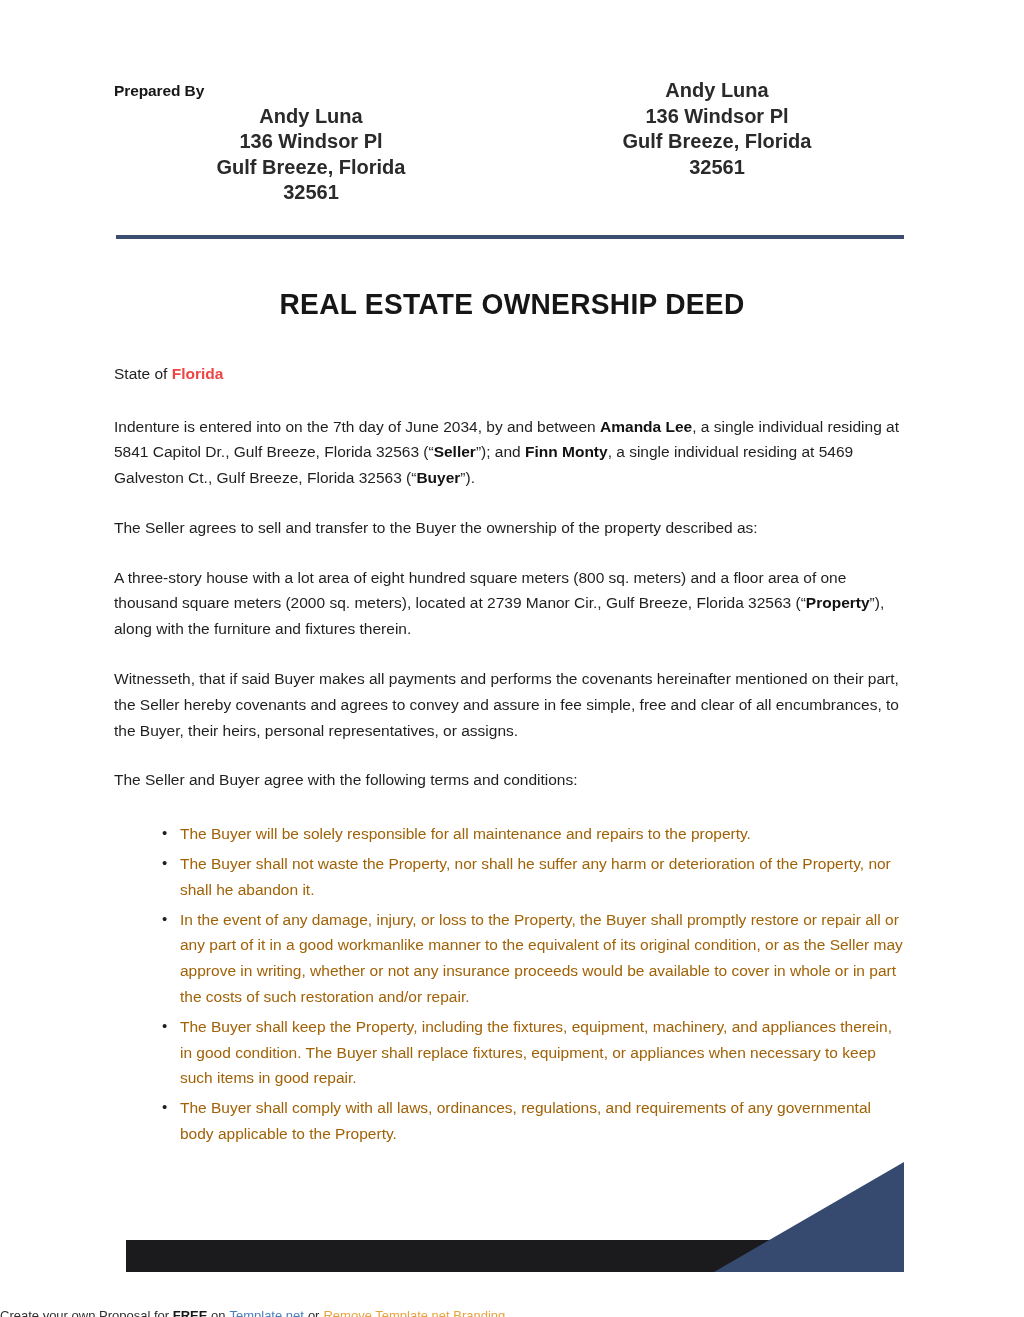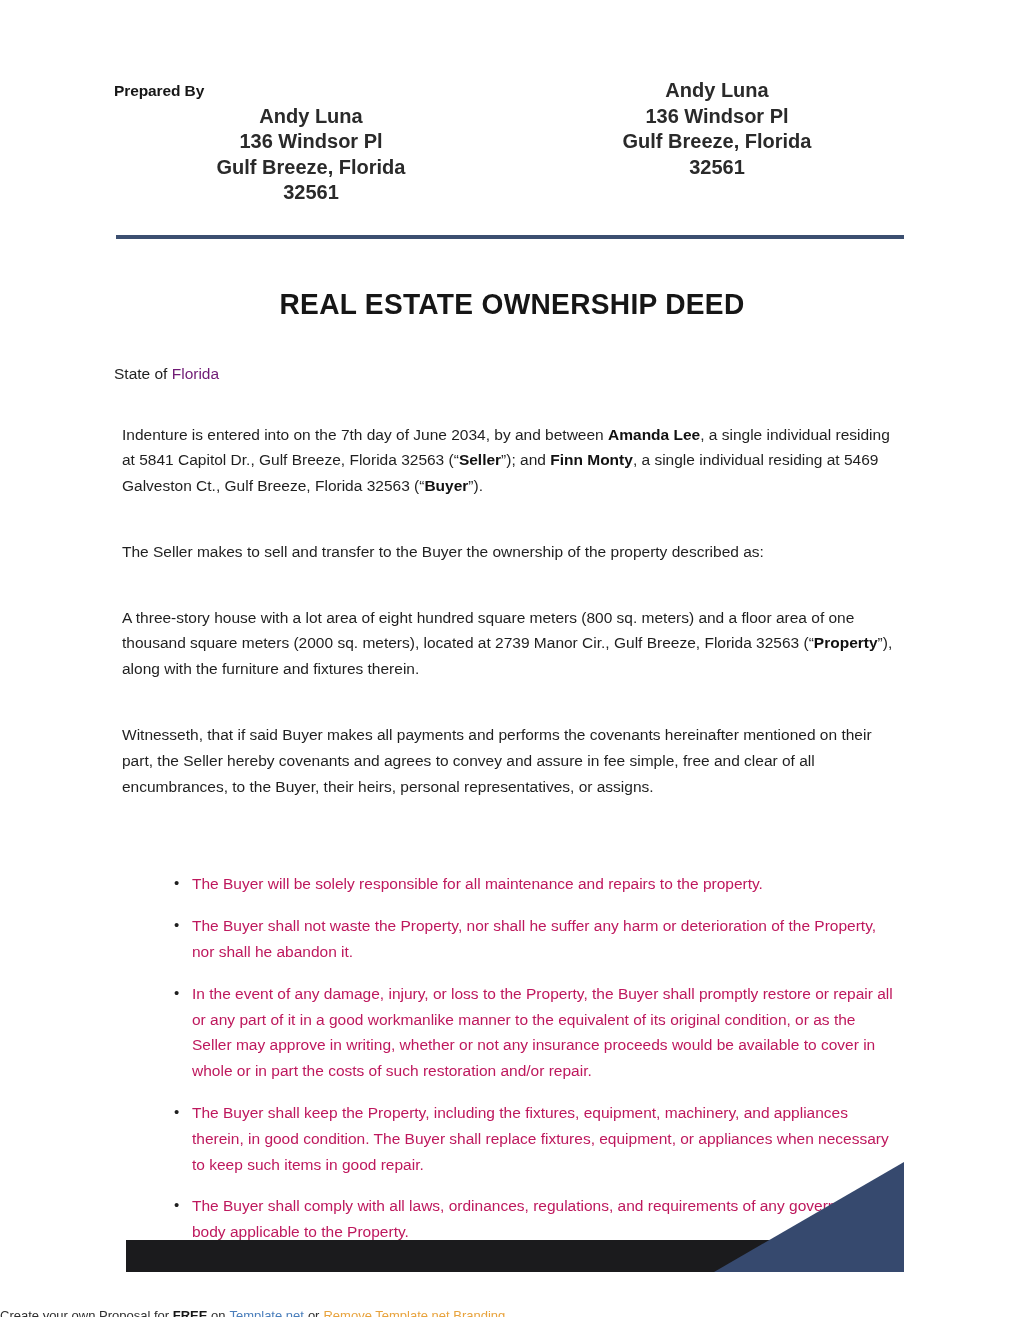--- a/index.html
+++ b/index.html
@@ -86,46 +86,46 @@
     left: 114px;
     top: 345px;
     width: 797px;
   }
 
   .meta-line {
     font-size: 15.5px;
     line-height: 25.5px;
     color: #1f1f1f;
   }
-  .meta-line b { font-weight: normal; color: #701a75; }
+  .meta-line b { font-weight: bold; color: #ef4444; }
 
   p.para {
-    margin: 8px;
+    margin: 0;
     font-size: 15.5px;
     line-height: 25.8px;
     color: #1f1f1f;
     text-align: left;
   }
   p.para b { font-weight: bold; color: #111111; }
 
   .gap-lg { height: 27px; }
   .gap-md { height: 24px; }
 
   ul.terms {
     margin: 0;
     padding: 0 0 0 44px;
     list-style: none;
   }
   ul.terms li {
     position: relative;
     font-size: 15.5px;
     line-height: 25.8px;
-    color: #be185d;
+    color: #a16207;
     padding-left: 18px;
-    margin: 16px;
+    margin: 4px;
   }
   ul.terms li::before {
     content: "•";
     position: absolute;
     left: 0;
     top: -1px;
     font-size: 15px;
     color: #1f1f1f;
   }
 
@@ -208,32 +208,33 @@
   <div class="body-wrap">
 
     <div class="meta-line"><span>State of </span><b>Florida</b></div>
 
     <div class="gap-lg"></div>
 
     <p class="para"><span>Indenture is entered into on the 7th day of June 2034, by and between </span><b>Amanda Lee</b><span>, a single individual residing at 5841 Capitol Dr., Gulf Breeze, Florida 32563 (“</span><b>Seller</b><span>”); and </span><b>Finn Monty</b><span>, a single individual residing at 5469 Galveston Ct., Gulf Breeze, Florida 32563 (“</span><b>Buyer</b><span>”).</span></p>
 
     <div class="gap-md"></div>
 
-    <p class="para">The Seller makes to sell and transfer to the Buyer the ownership of the property described as:</p>
+    <p class="para">The Seller agrees to sell and transfer to the Buyer the ownership of the property described as:</p>
 
     <div class="gap-md"></div>
 
     <p class="para"><span>A three-story house with a lot area of eight hundred square meters (800 sq. meters) and a floor area of one thousand square meters (2000 sq. meters), located at 2739 Manor Cir., Gulf Breeze, Florida 32563 (“</span><b>Property</b><span>”), along with the furniture and fixtures therein.</span></p>
 
     <div class="gap-md"></div>
 
     <p class="para">Witnesseth, that if said Buyer makes all payments and performs the covenants hereinafter mentioned on their part, the Seller hereby covenants and agrees to convey and assure in fee simple, free and clear of all encumbrances, to the Buyer, their heirs, personal representatives, or assigns.</p>
 
     <div class="gap-md"></div>
 
+    <p class="para">The Seller and Buyer agree with the following terms and conditions:</p>
 
     <div class="gap-md"></div>
 
     <ul class="terms">
       <li>The Buyer will be solely responsible for all maintenance and repairs to the property.</li>
       <li>The Buyer shall not waste the Property, nor shall he suffer any harm or deterioration of the Property, nor shall he abandon it.</li>
       <li>In the event of any damage, injury, or loss to the Property, the Buyer shall promptly restore or repair all or any part of it in a good workmanlike manner to the equivalent of its original condition, or as the Seller may approve in writing, whether or not any insurance proceeds would be available to cover in whole or in part the costs of such restoration and/or repair.</li>
       <li>The Buyer shall keep the Property, including the fixtures, equipment, machinery, and appliances therein, in good condition. The Buyer shall replace fixtures, equipment, or appliances when necessary to keep such items in good repair.</li>
       <li>The Buyer shall comply with all laws, ordinances, regulations, and requirements of any governmental body applicable to the Property.</li>
     </ul>

